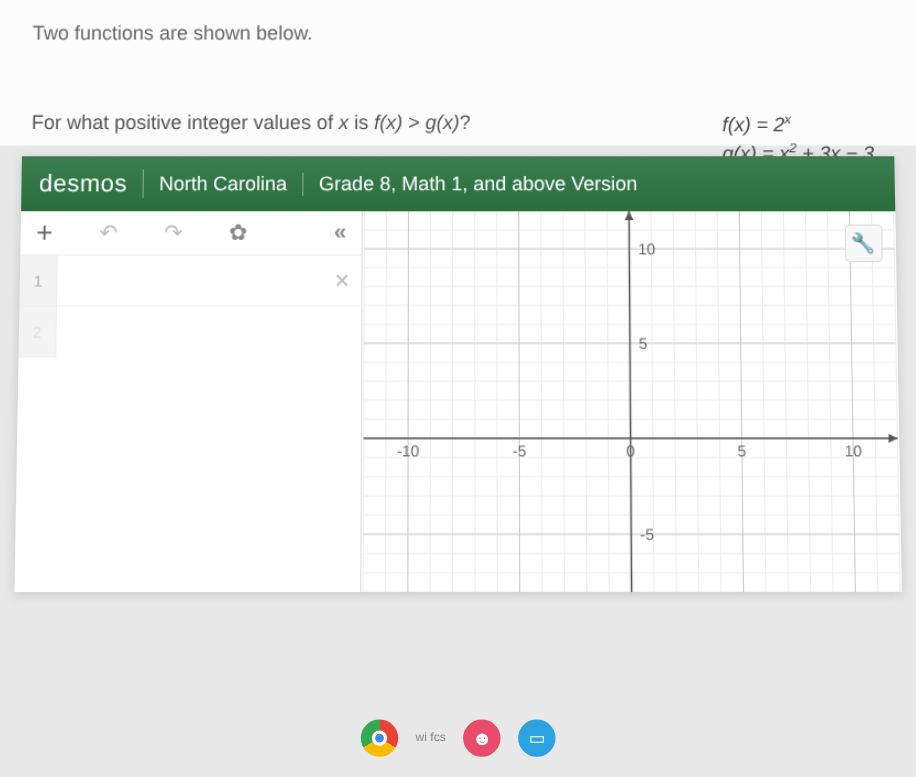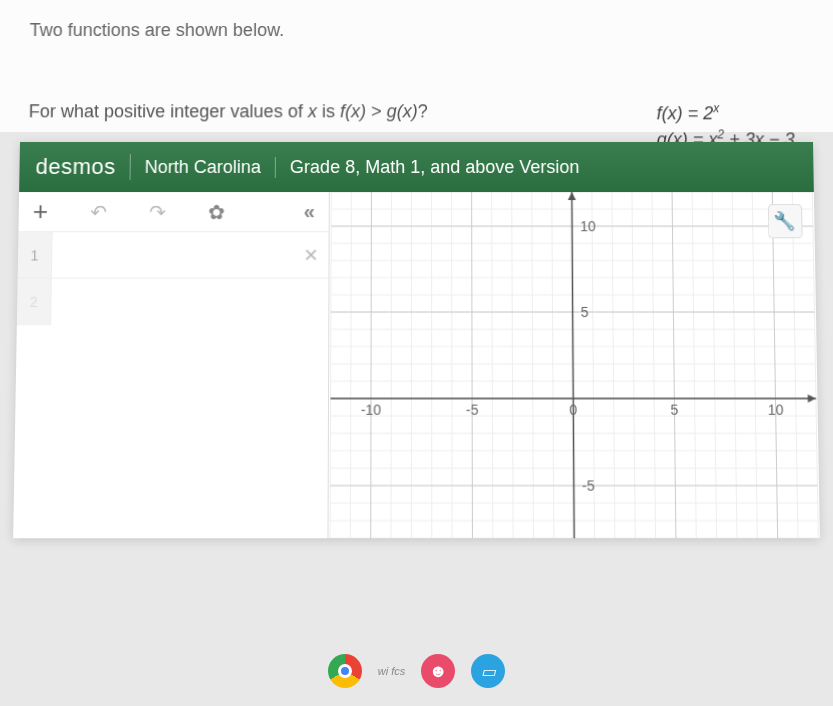--- a/index.html
+++ b/index.html
@@ -164,21 +164,20 @@
       position: absolute;
       bottom: 10px;
       left: 0;
       right: 0;
       display: flex;
       align-items: center;
       justify-content: center;
       gap: 16px;
       padding: 8px 18px;
       filter: blur(0.6px);
-      font-style: italic;
     }
     .tb-icon-circle {
       width: 34px;
       height: 34px;
       border-radius: 50%;
       display: flex;
       align-items: center;
       justify-content: center;
     }
     .cursor-arrow {

